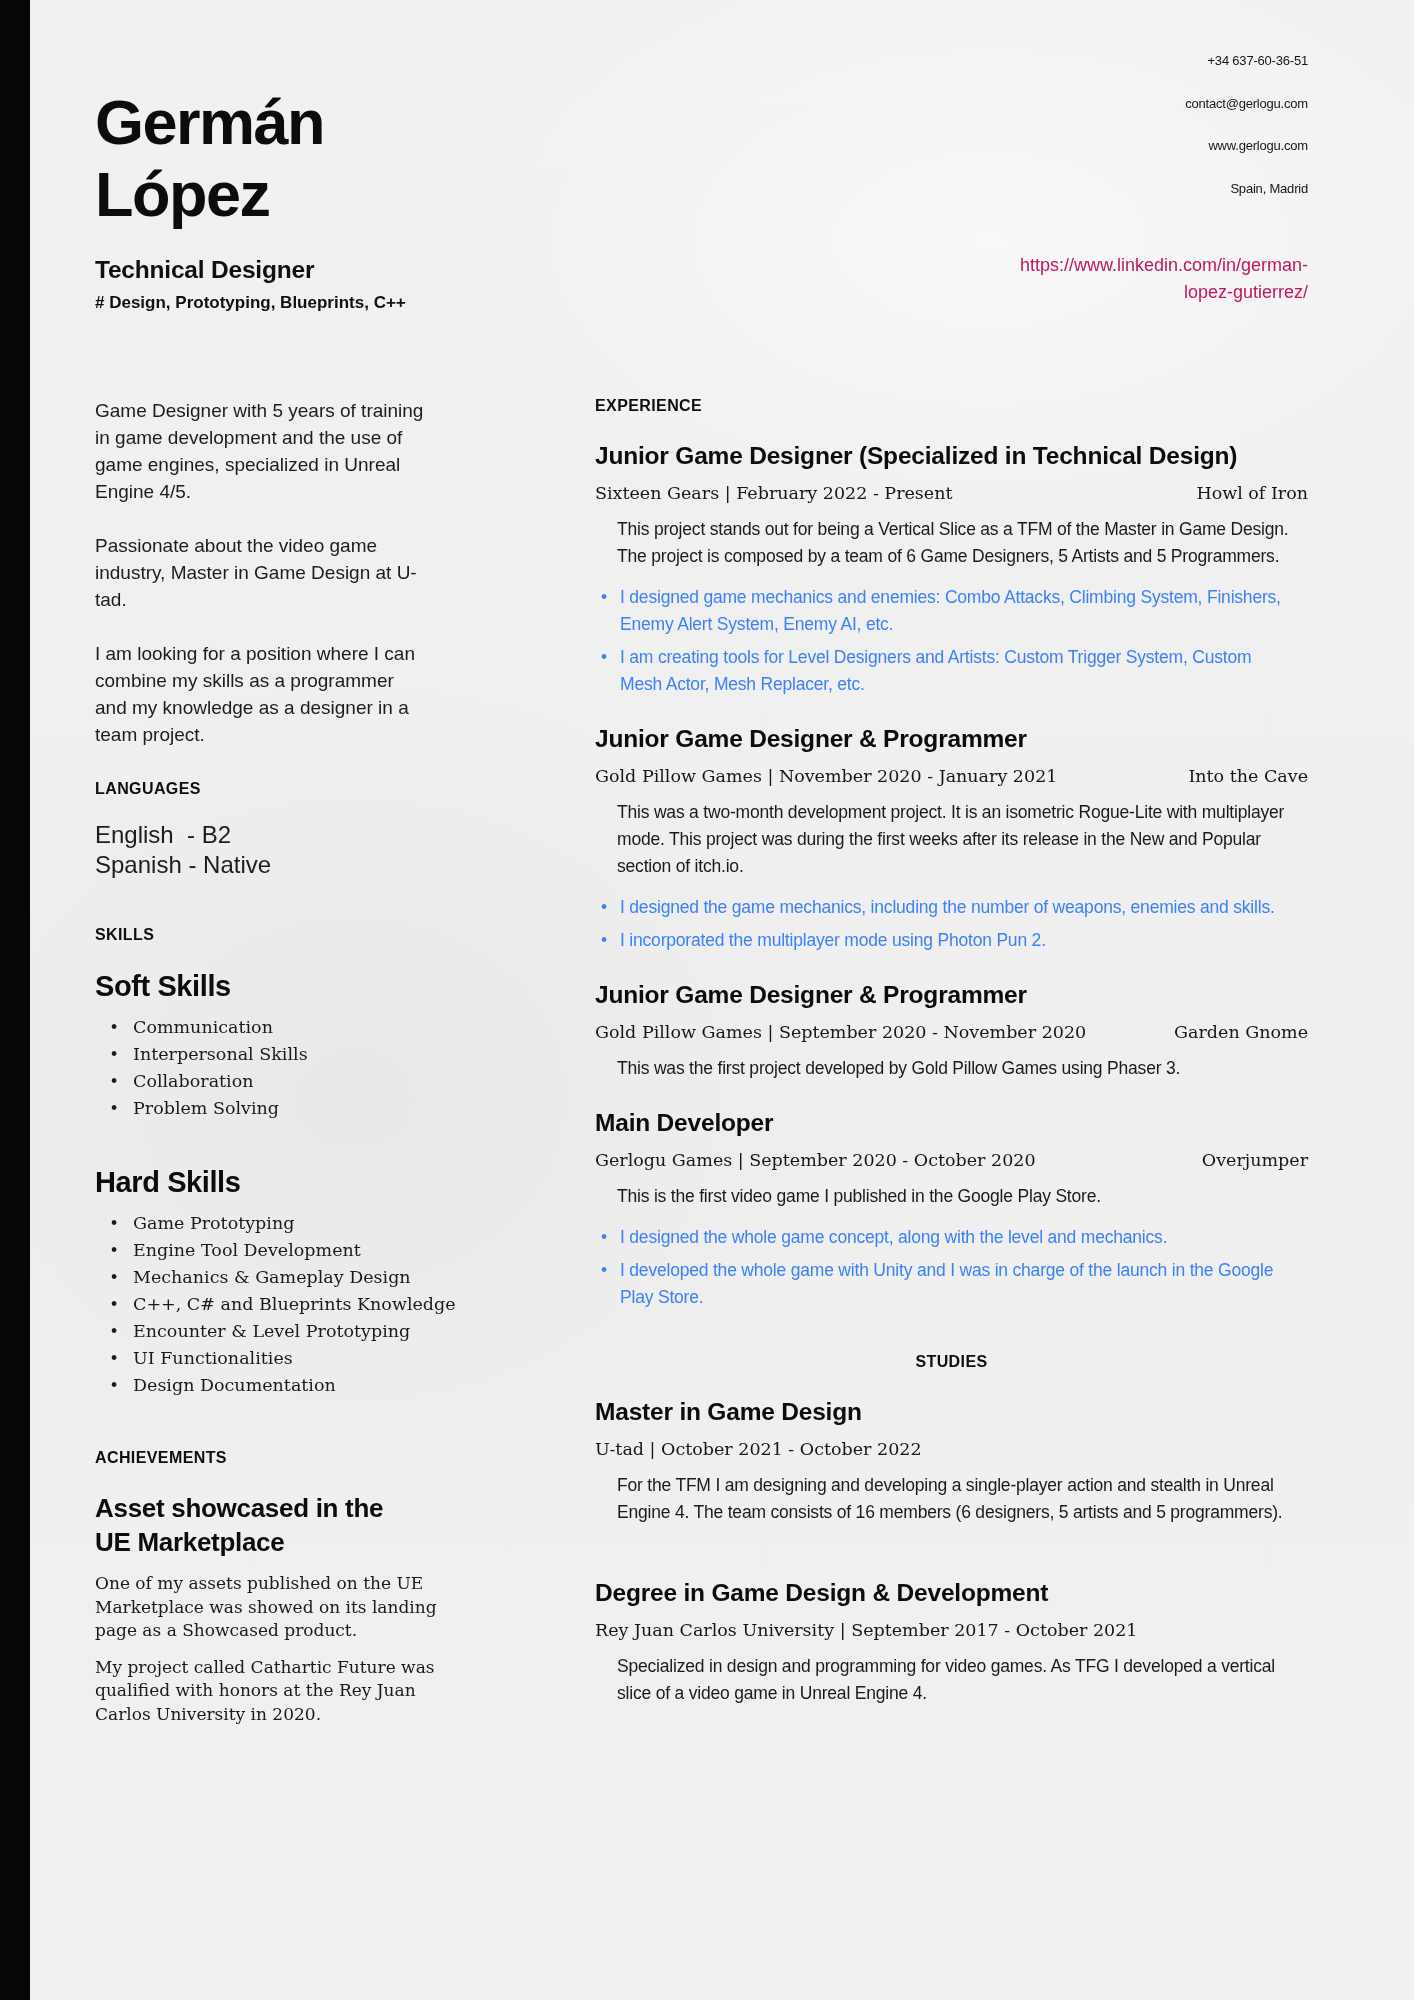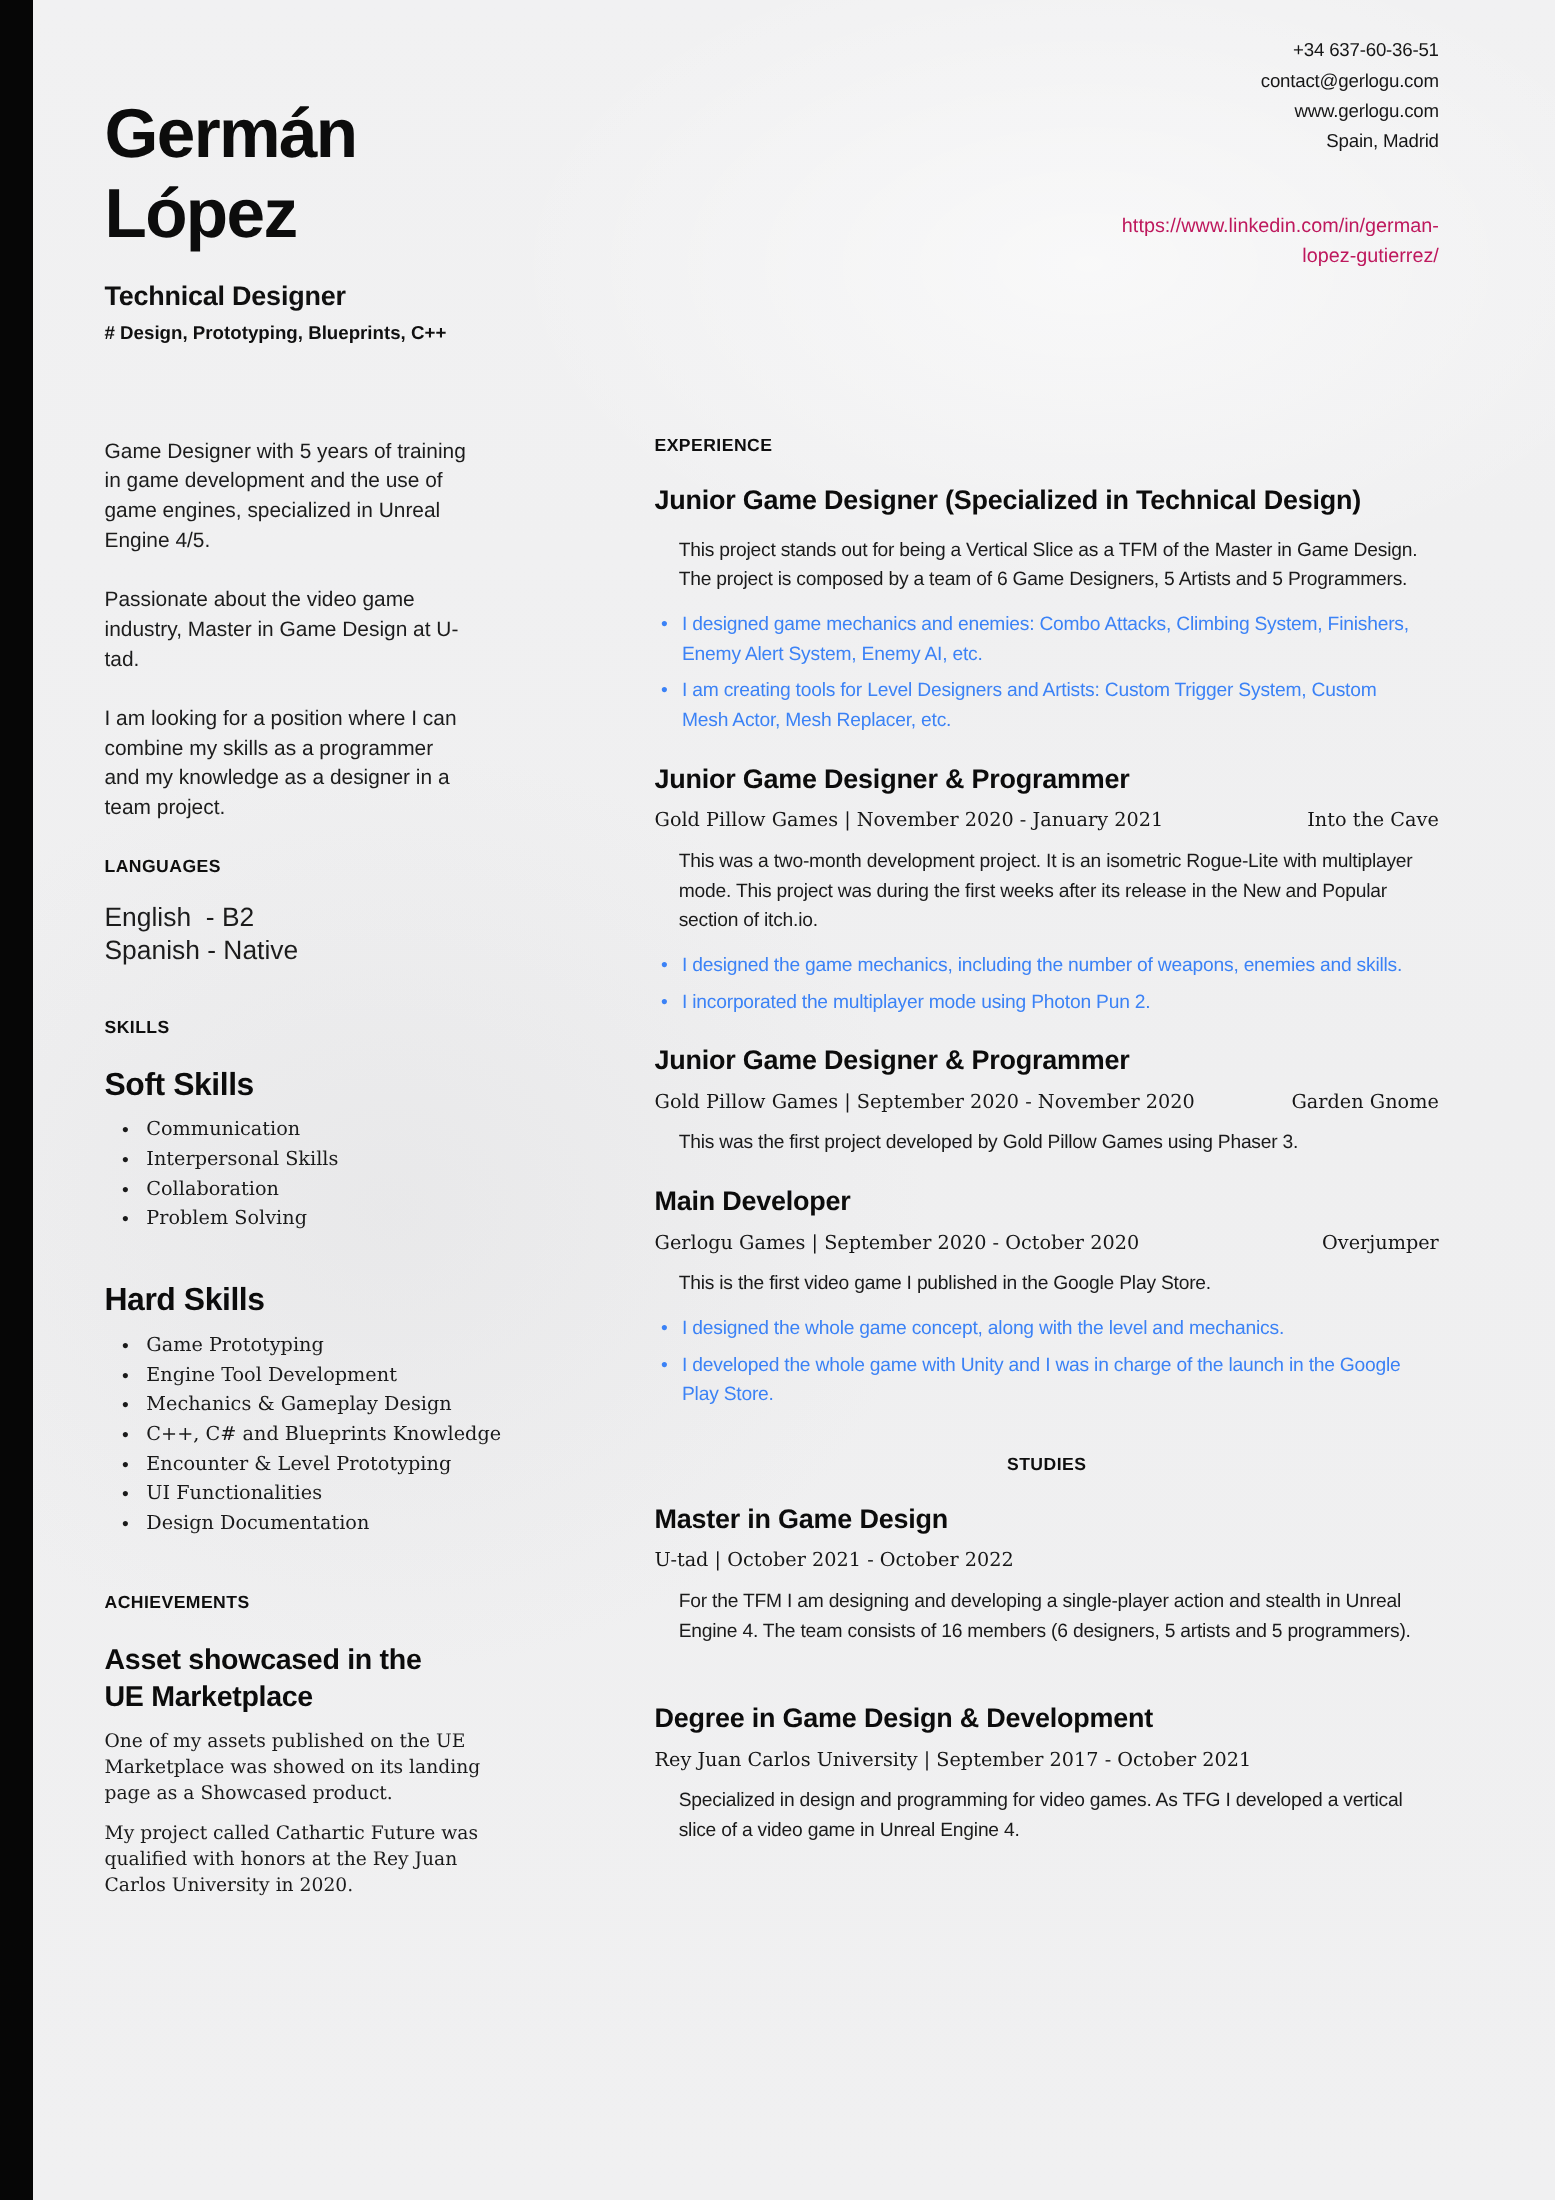--- a/index.html
+++ b/index.html
@@ -44,24 +44,25 @@
     color: #101010;
   }
   .tagline {
     margin-top: 9px;
     font-size: 17px;
     font-weight: 700;
     color: #101010;
   }
   .header-right { padding-top: 32px; width: 320px; text-align: right; }
   .contact-line {
-    font-size: 17px;
+    font-size: 13px;
     line-height: 27.5px;
     letter-spacing: -0.2px;
     color: #161616;
+    margin-top: 15px;
   }
   .linkedin {
     margin-top: 50px;
     margin-left: auto;
     width: 310px;
     font-size: 18px;
     line-height: 27px;
     color: #be185d;
     text-align: right;
   }
@@ -254,20 +255,24 @@
       <div class="ach-item">
         <div class="ach-body">My project called Cathartic Future was qualified with honors at the Rey Juan Carlos University in 2020.</div>
       </div>
     </div>
 
     <div class="col-right">
       <div class="sec-label">EXPERIENCE</div>
 
       <div class="job">
         <div class="job-title">Junior Game Designer (Specialized in Technical Design)</div>
+        <div class="meta-row">
+          <span>Sixteen Gears | February 2022 - Present</span>
+          <span>Howl of Iron</span>
+        </div>
         <div class="job-body">This project stands out for being a Vertical Slice as a TFM of the Master in Game Design. The project is composed by a team of 6 Game Designers, 5 Artists and 5 Programmers.</div>
         <ul class="sans-bullets">
           <li>I designed game mechanics and enemies: Combo Attacks, Climbing System, Finishers, Enemy Alert System, Enemy AI, etc.</li>
           <li>I am creating tools for Level Designers and Artists: Custom Trigger System, Custom Mesh Actor, Mesh Replacer, etc.</li>
         </ul>
       </div>
 
       <div class="job">
         <div class="job-title">Junior Game Designer &amp; Programmer</div>
         <div class="meta-row">

